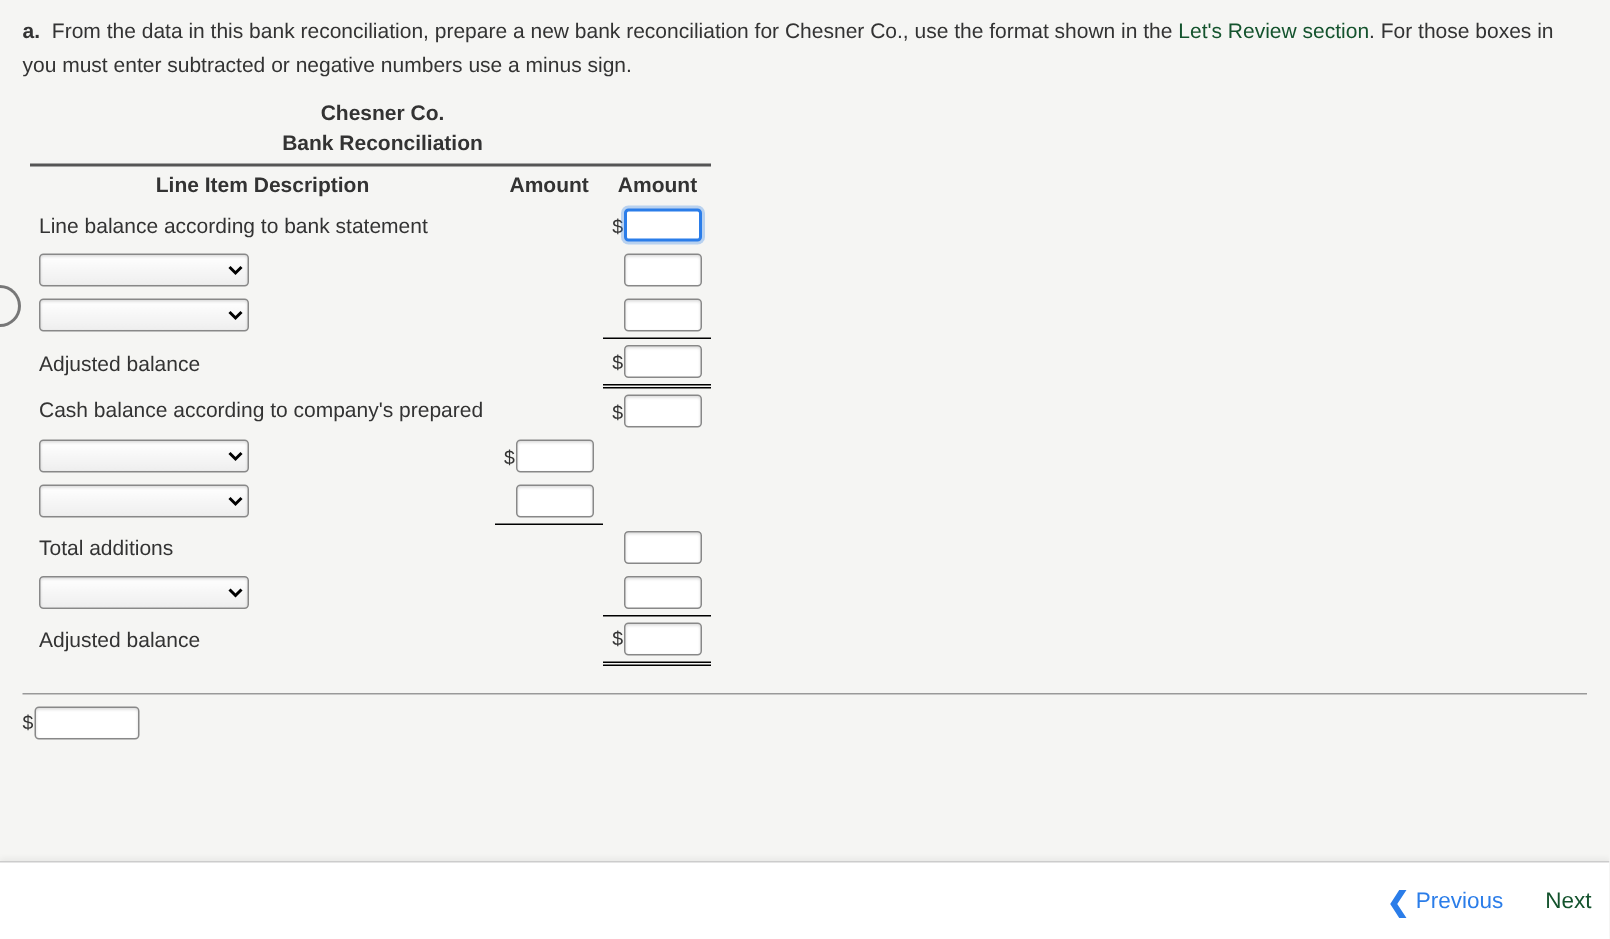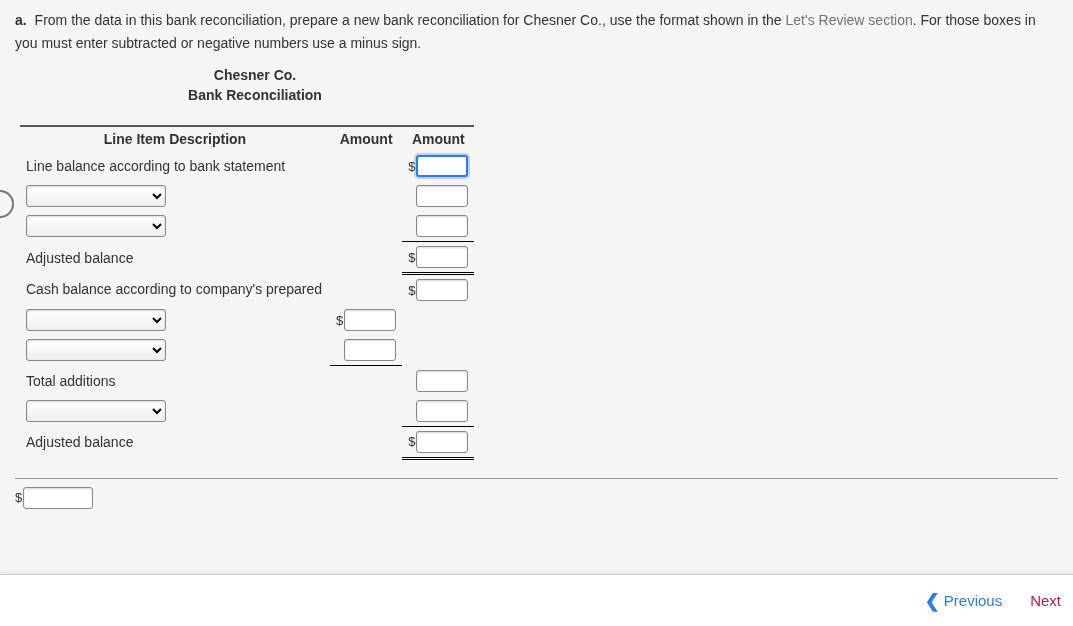--- a/index.html
+++ b/index.html
@@ -22,27 +22,27 @@
     }
     .question-prefix {
       font-weight: bold;
       margin-right: 4px;
     }
     .instruction {
       line-height: 1.5;
       margin-bottom: 2px;
     }
     .link-text {
-      color: #737373;
+      color: #14532d;
     }
     .recon-header {
       text-align: center;
       width: 480px;
       margin-top: 12px;
-      margin-bottom: 20px;
+      margin-bottom: 4px;
       font-weight: bold;
       line-height: 1.4;
     }
     .recon-table {
       border-collapse: collapse;
       margin-left: 5px;
     }
     .recon-table td, .recon-table th {
       padding: 4px 6px;
       font-size: 14px;
@@ -143,21 +143,21 @@
     }
     .nav-btn {
       color: #2b7de9;
       font-size: 15px;
       cursor: pointer;
       display: flex;
       align-items: center;
       gap: 4px;
     }
     .nav-btn.next {
-      color: #be185d;
+      color: #14532d;
     }
     .chevron {
       font-size: 18px;
       font-weight: bold;
       color: #2b7de9;
     }
     .left-nub {
       position: absolute;
       left: 0;
       top: 190px;

